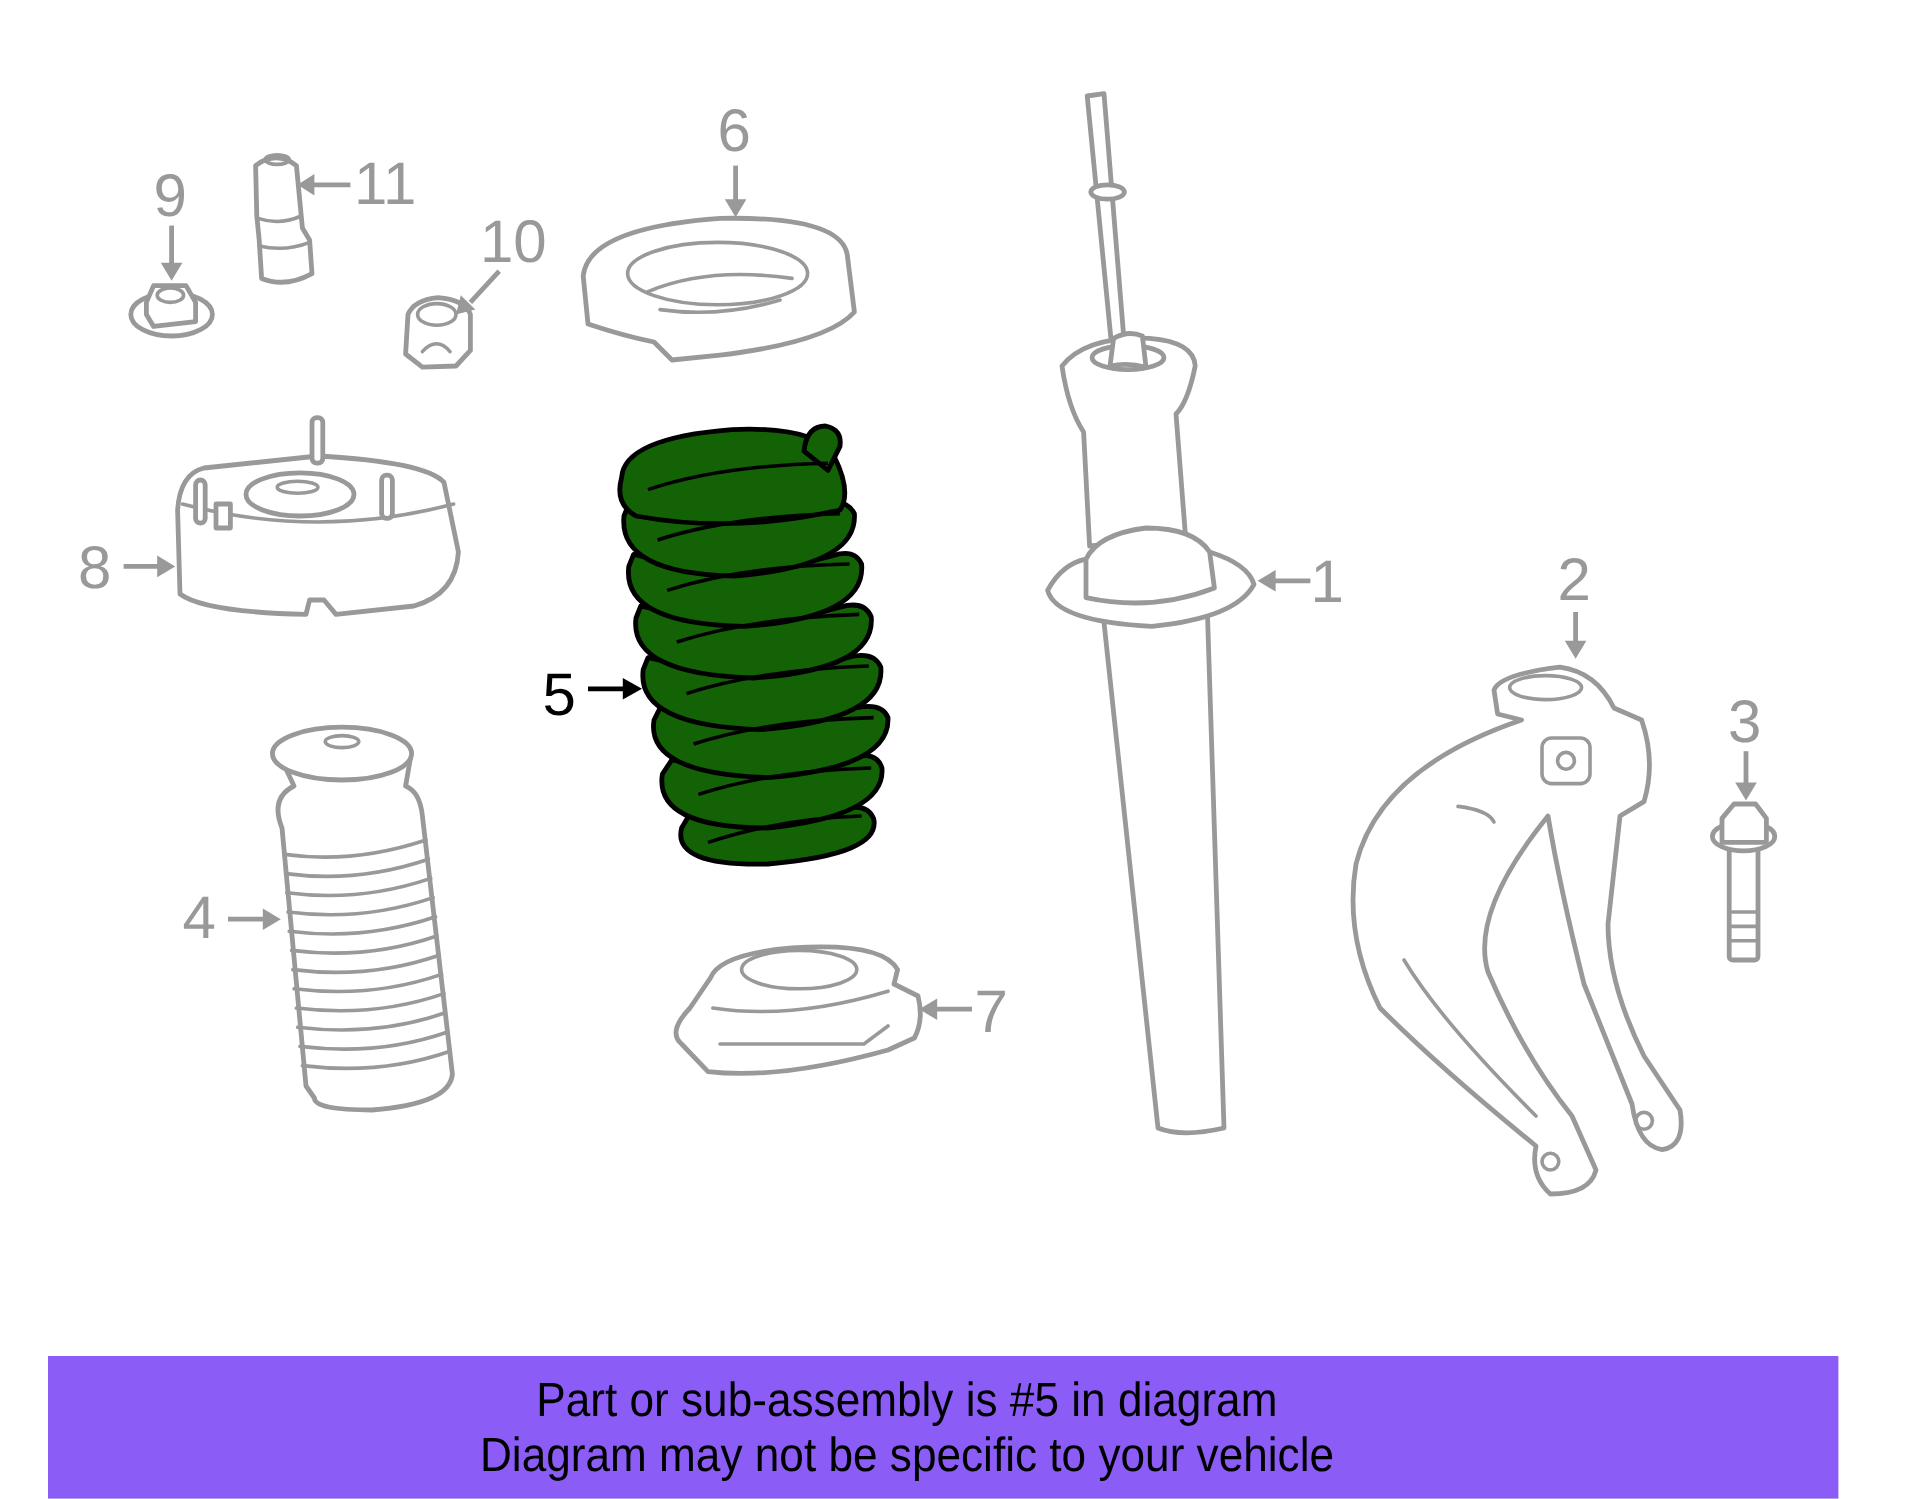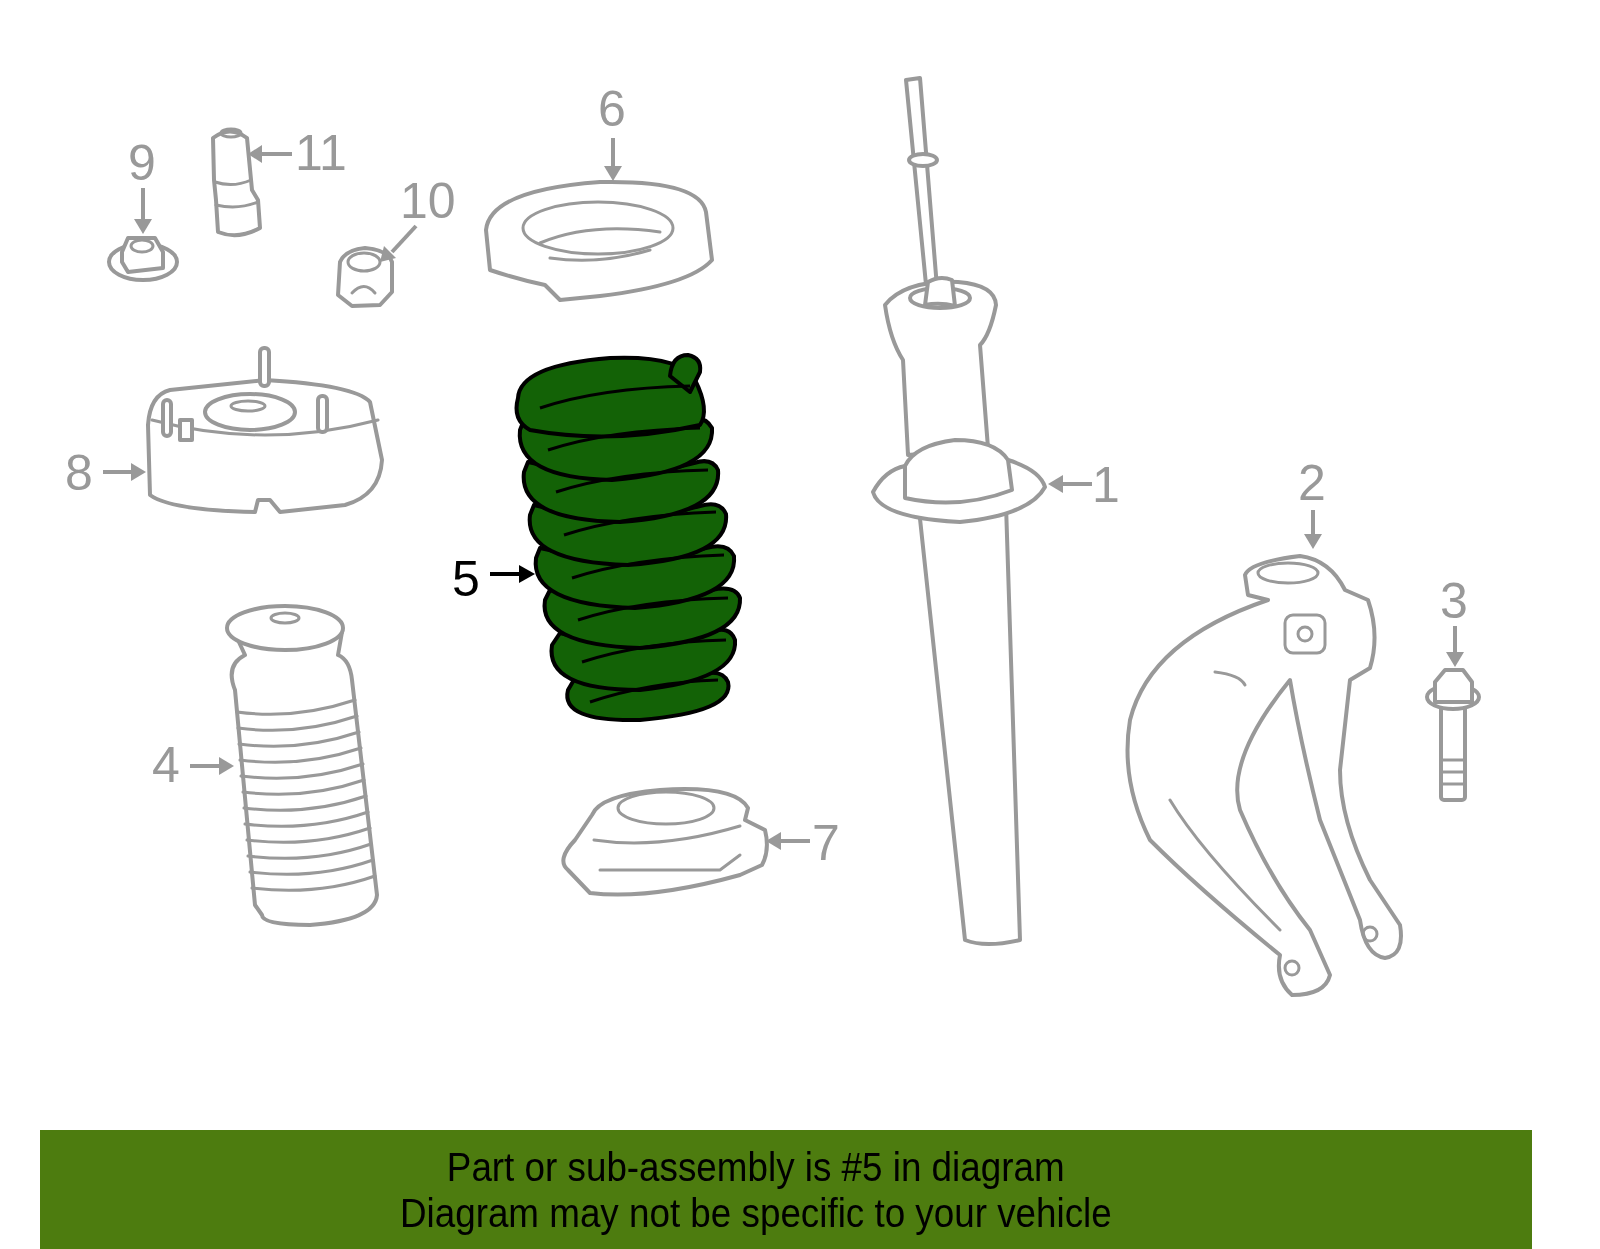--- a/index.html
+++ b/index.html
@@ -8,21 +8,21 @@
   .part { fill: #ffffff; stroke: #999999; stroke-width: 4; stroke-linejoin: round; stroke-linecap: round; }
   .detail { fill: none; stroke: #999999; stroke-width: 3; stroke-linecap: round; }
   .callout-text { font-family: "Liberation Sans", sans-serif; font-size: 50px; fill: #999999; }
   .callout-text.active { fill: #000000; }
   .arrow-line { stroke: #999999; stroke-width: 4; }
   .arrow-head { fill: #999999; }
   .arrow-line.active { stroke: #000000; }
   .arrow-head.active { fill: #000000; }
   .spring { fill: #136206; stroke: #000000; stroke-width: 4; stroke-linejoin: round; }
   .spring-inner { fill: none; stroke: #000000; stroke-width: 3; }
-  #banner { position: absolute; left: 40px; top: 1130px; width: 1492px; height: 119px; background: #4d7c0f; display: flex; flex-direction: column; align-items: center; justify-content: center; }
+  #banner { position: absolute; left: 40px; top: 1130px; width: 1492px; height: 119px; background: #8b5cf6; display: flex; flex-direction: column; align-items: center; justify-content: center; }
   #banner .line { font-family: "Liberation Sans", sans-serif; font-size: 40px; line-height: 46px; color: #000000; transform: scaleX(0.92); white-space: nowrap; margin-left: -60px; }
 </style>
 </head>
 <body>
 
 <svg id="diagram" viewBox="0 0 1600 1249" xmlns="http://www.w3.org/2000/svg">
 
   <g>
     <ellipse class="part" cx="143" cy="262" rx="34" ry="18"></ellipse>
     <path class="part" d="M122 252 L128 238 L155 238 L163 252 L163 268 L128 272 L122 262 Z"></path>

